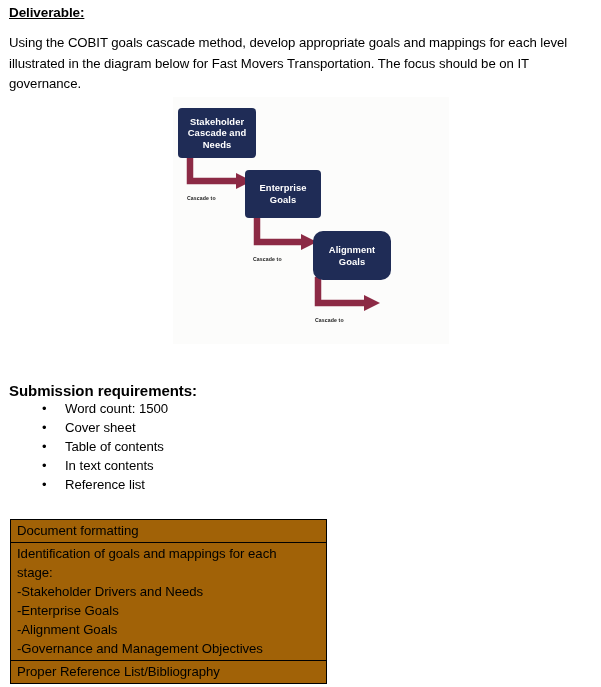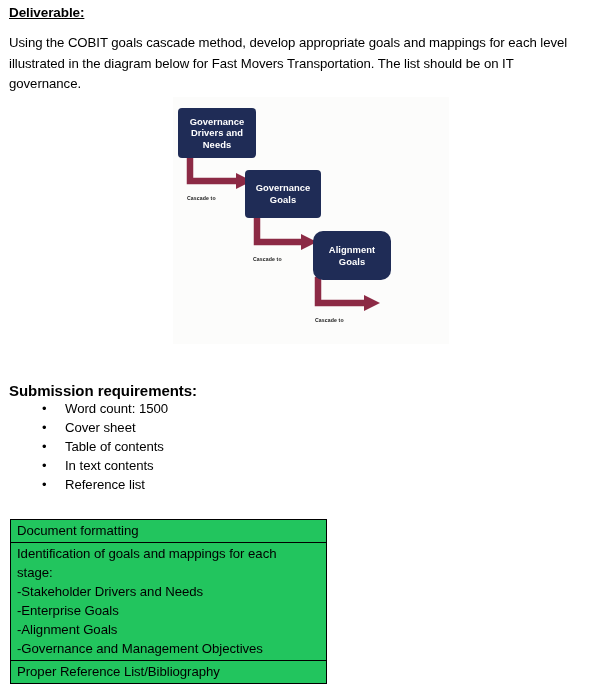--- a/index.html
+++ b/index.html
@@ -138,36 +138,36 @@
     border-collapse: collapse;
     table-layout: fixed;
   }
   .crit-table td {
     border: 1px solid #000000;
     padding: 1px 6px 2px 6px;
     font-size: 13.2px;
     line-height: 19px;
     vertical-align: top;
     letter-spacing: -0.05px;
-    background: #22c55e;
+    background: #a16207;
   }
   .crit-table td.header-cell {
     background: #d9d9d9;
     font-weight: bold;
   }
   .crit-table td .sub-line { display: block; }
 </style>
 </head>
 <body>
 
 <div class="page">
 
   <div class="heading">Deliverable:</div>
 
-  <div class="intro">Using the COBIT goals cascade method, develop appropriate goals and mappings for each level illustrated in the diagram below for Fast Movers Transportation. The list should be on IT governance.</div>
+  <div class="intro">Using the COBIT goals cascade method, develop appropriate goals and mappings for each level illustrated in the diagram below for Fast Movers Transportation. The focus should be on IT governance.</div>
 
   <div class="diagram">
 
     <svg class="connector conn-1" viewBox="0 0 80 44">
       <path d="M12 0 L12 26 L62 26" stroke="#8c2a45" stroke-width="6.5" fill="none"></path>
       <path d="M58 18 L74 26 L58 34 Z" fill="#8c2a45"></path>
     </svg>
     <span class="cascade-label casc-1">Cascade to</span>
 
     <svg class="connector conn-2" viewBox="0 0 78 44">
@@ -175,22 +175,22 @@
       <path d="M56 18 L72 26 L56 34 Z" fill="#8c2a45"></path>
     </svg>
     <span class="cascade-label casc-2">Cascade to</span>
 
     <svg class="connector conn-3" viewBox="0 0 80 44">
       <path d="M12 0 L12 26 L62 26" stroke="#8c2a45" stroke-width="6.5" fill="none"></path>
       <path d="M58 18 L74 26 L58 34 Z" fill="#8c2a45"></path>
     </svg>
     <span class="cascade-label casc-3">Cascade to</span>
 
-    <div class="node node-1">Governance Drivers and Needs</div>
-    <div class="node node-2">Governance Goals</div>
+    <div class="node node-1">Stakeholder Cascade and Needs</div>
+    <div class="node node-2">Enterprise Goals</div>
     <div class="node node-3">Alignment Goals</div>
   </div>
 
   <div class="sub-title">Submission requirements:</div>
 
   <ul class="bullets">
     <li>
       <span class="bullet-dot">•</span>
       <span>Word count: 1500</span>
     </li>

